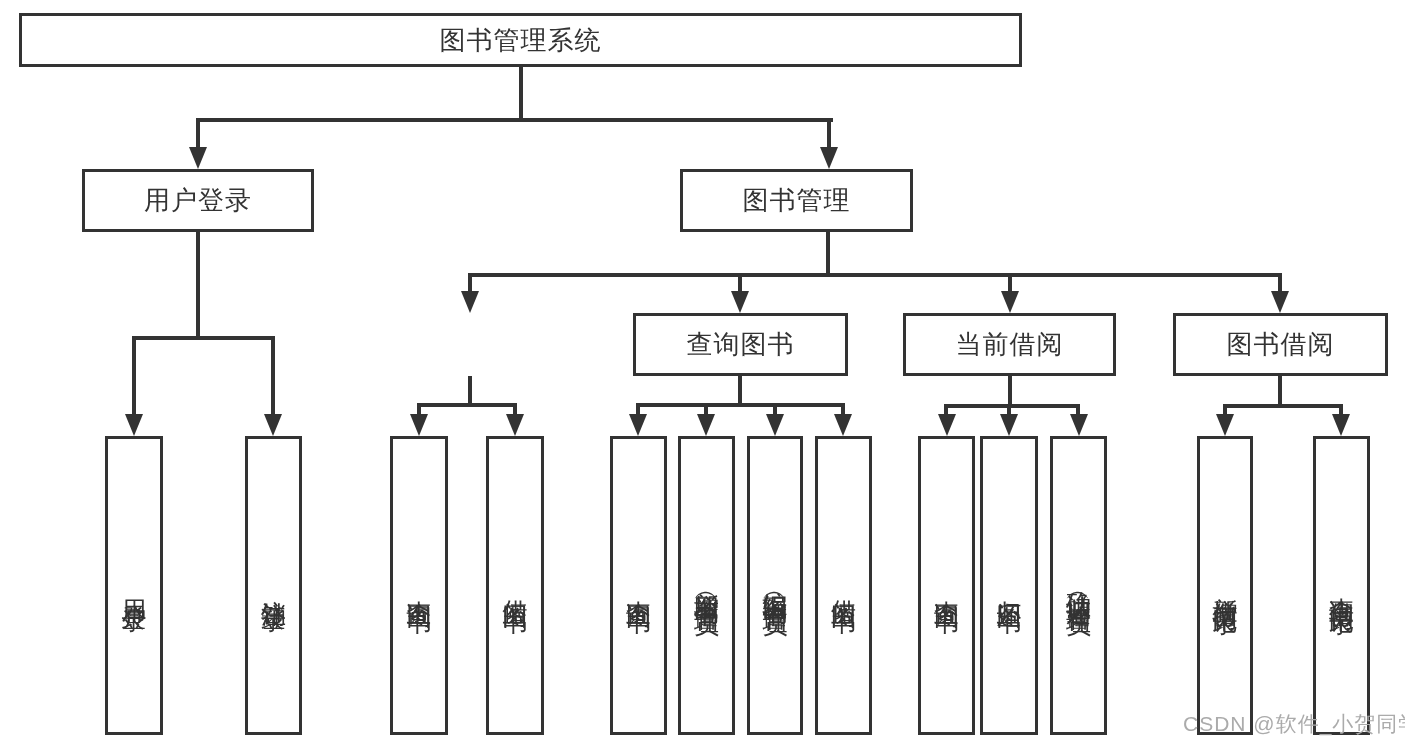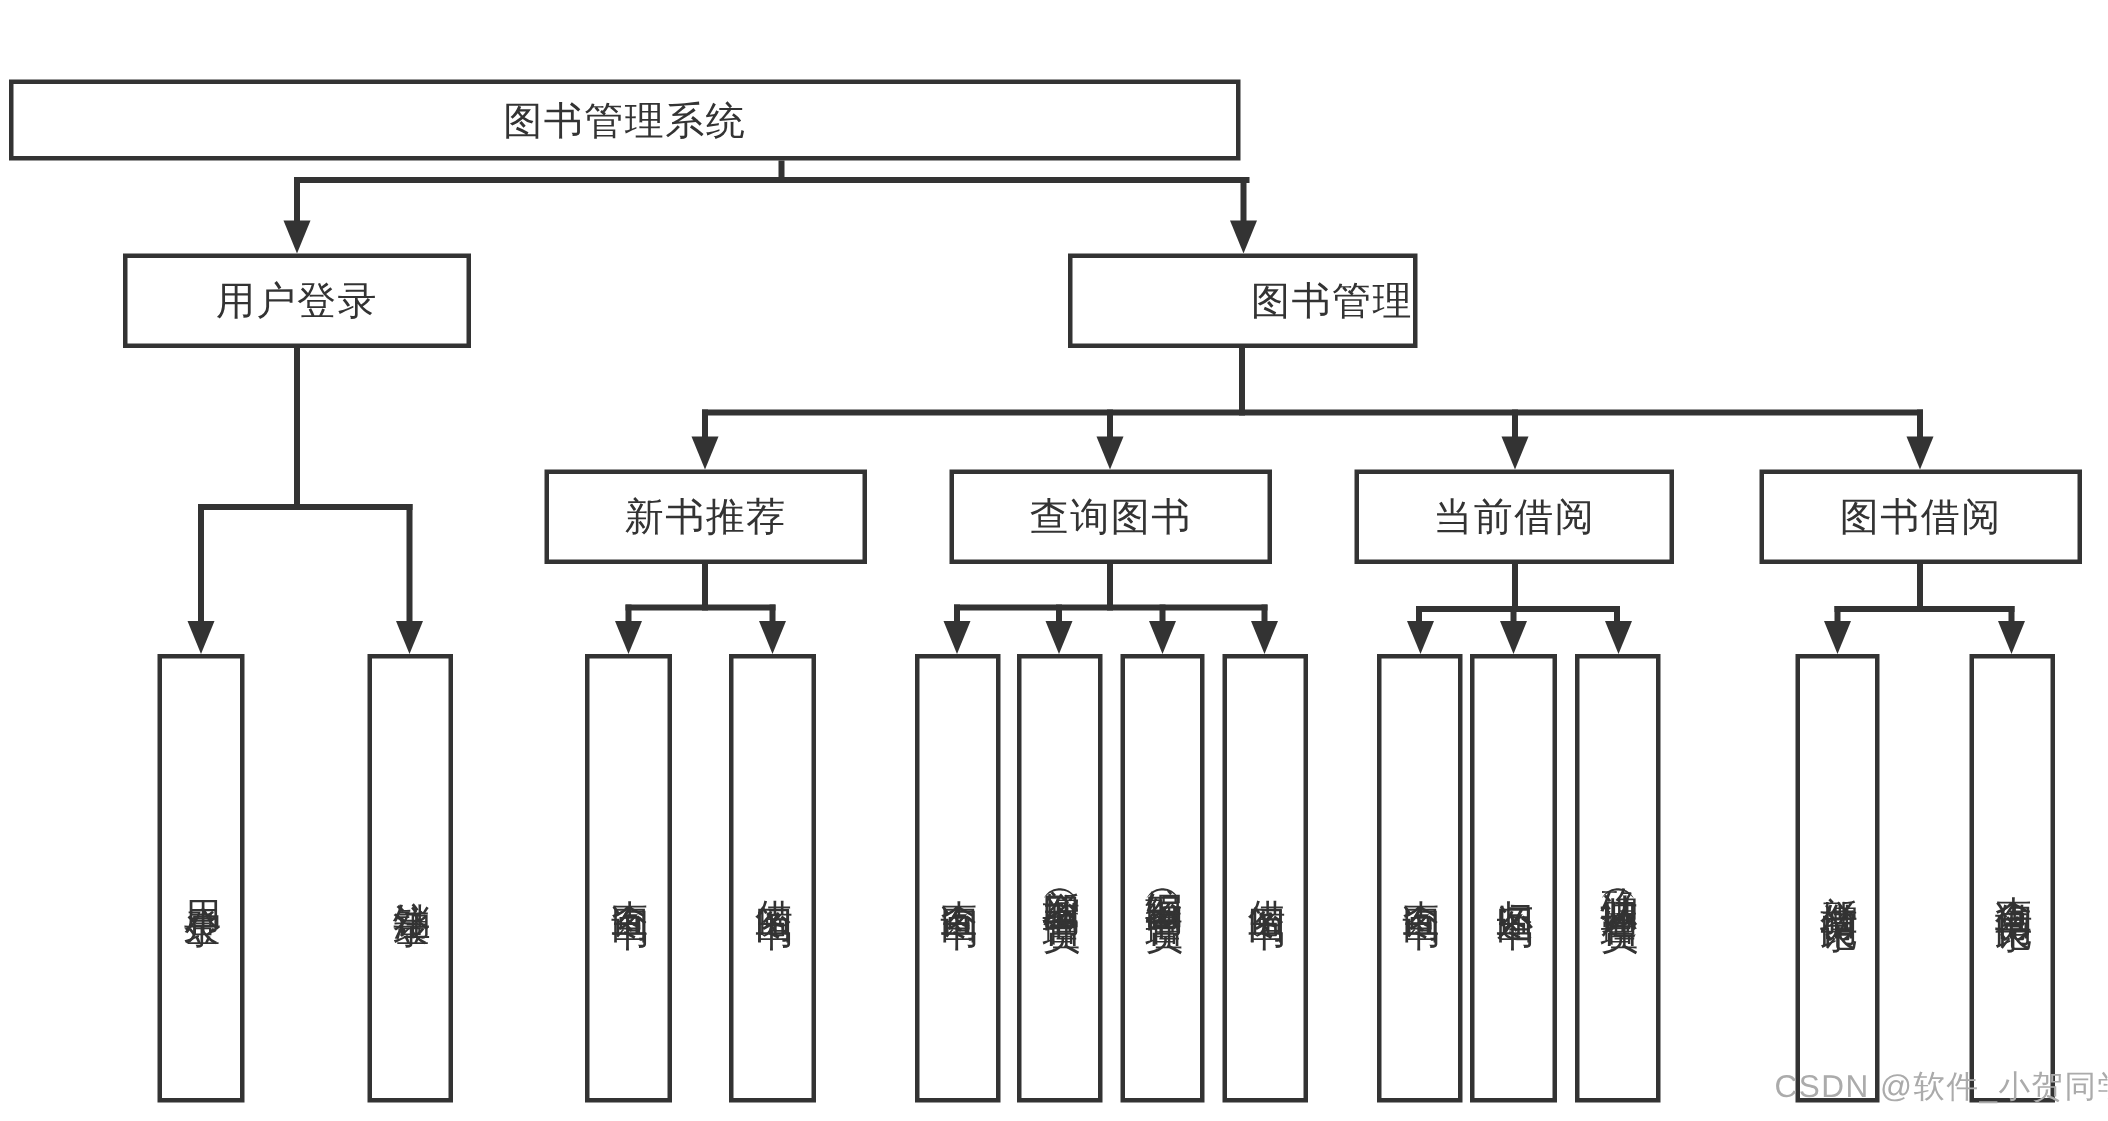--- a/index.html
+++ b/index.html
@@ -113,34 +113,31 @@
   <div class="vline" style="left:1076px;top:404px;height:12px;"></div>
   <div class="arrow" style="left:1070px;top:414px;"></div>
 
   <div class="vline" style="left:1278px;top:376px;height:32px;"></div>
   <div class="hline" style="left:1223px;top:404px;width:120px;"></div>
   <div class="vline" style="left:1223px;top:404px;height:12px;"></div>
   <div class="arrow" style="left:1216px;top:414px;"></div>
   <div class="vline" style="left:1339px;top:404px;height:12px;"></div>
   <div class="arrow" style="left:1332px;top:414px;"></div>
 
-  <div class="box box-h" style="left:6px;top:13px;width:821px;height:54px;margin-top:40px;">
+  <div class="box box-h" style="left:19px;top:13px;width:1003px;height:54px;">
     <span>图书管理系统</span>
   </div>
 
   <div class="box box-h" style="left:82px;top:169px;width:232px;height:63px;">
     <span>用户登录</span>
   </div>
-  <div class="box box-h" style="left:712px;top:169px;width:233px;height:63px;justify-content:flex-end;">
+  <div class="box box-h" style="left:680px;top:169px;width:233px;height:63px;">
     <span>图书管理</span>
   </div>
 
-  <div class="box box-h" style="left:363px;top:313px;width:215px;height:63px;">
-    <span>新书推荐</span>
-  </div>
   <div class="box box-h" style="left:633px;top:313px;width:215px;height:63px;">
     <span>查询图书</span>
   </div>
   <div class="box box-h" style="left:903px;top:313px;width:213px;height:63px;align-items:center;">
     <span>当前借阅</span>
   </div>
   <div class="box box-h" style="left:1173px;top:313px;width:215px;height:63px;">
     <span>图书借阅</span>
   </div>
 

